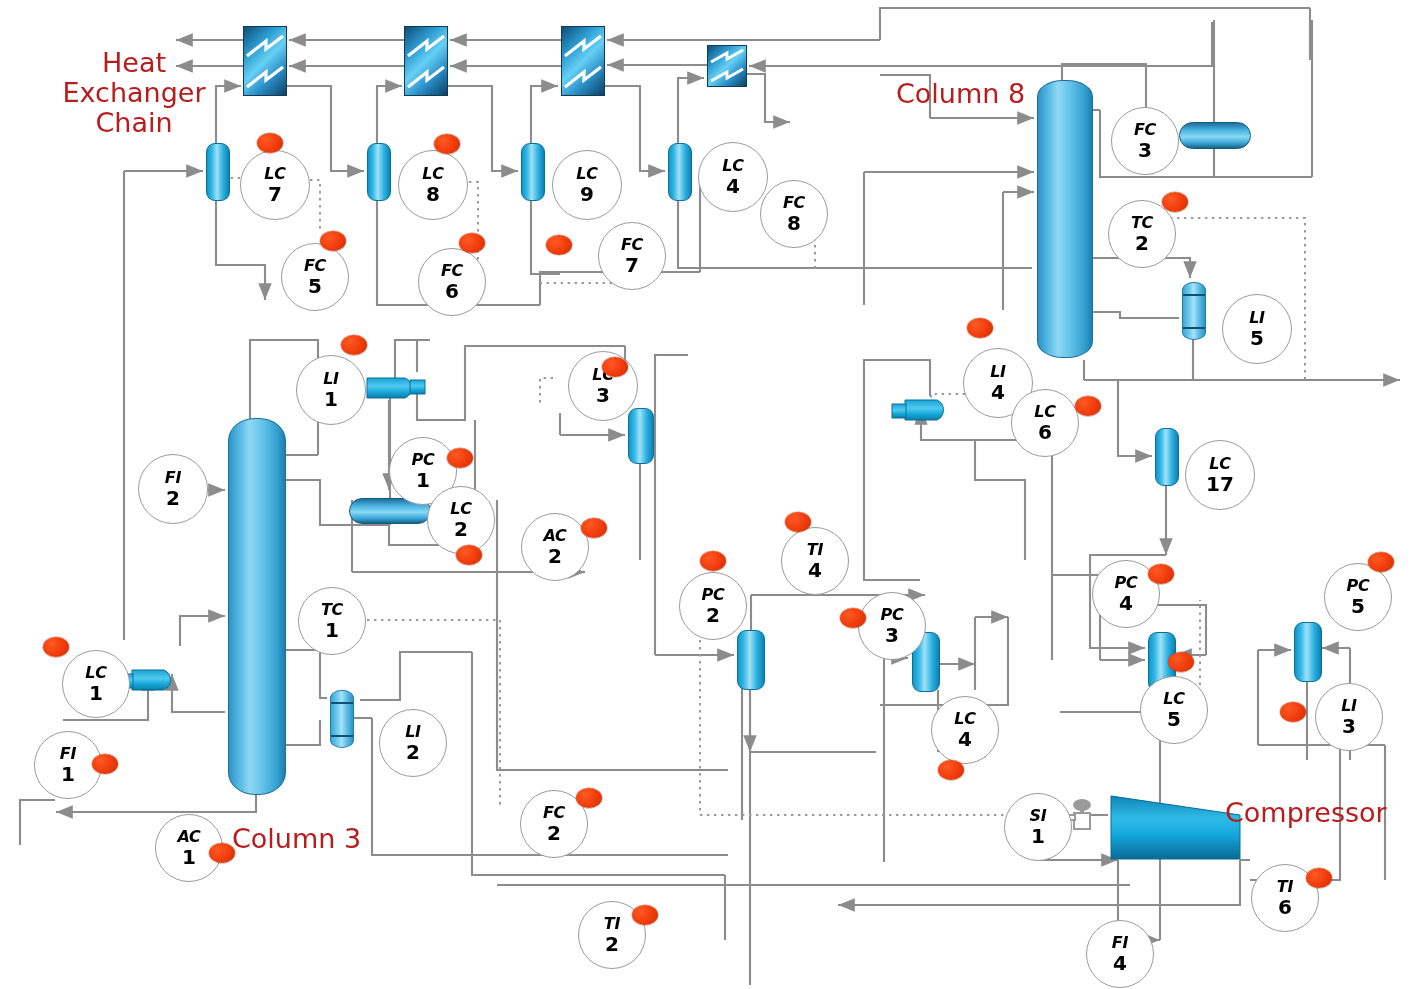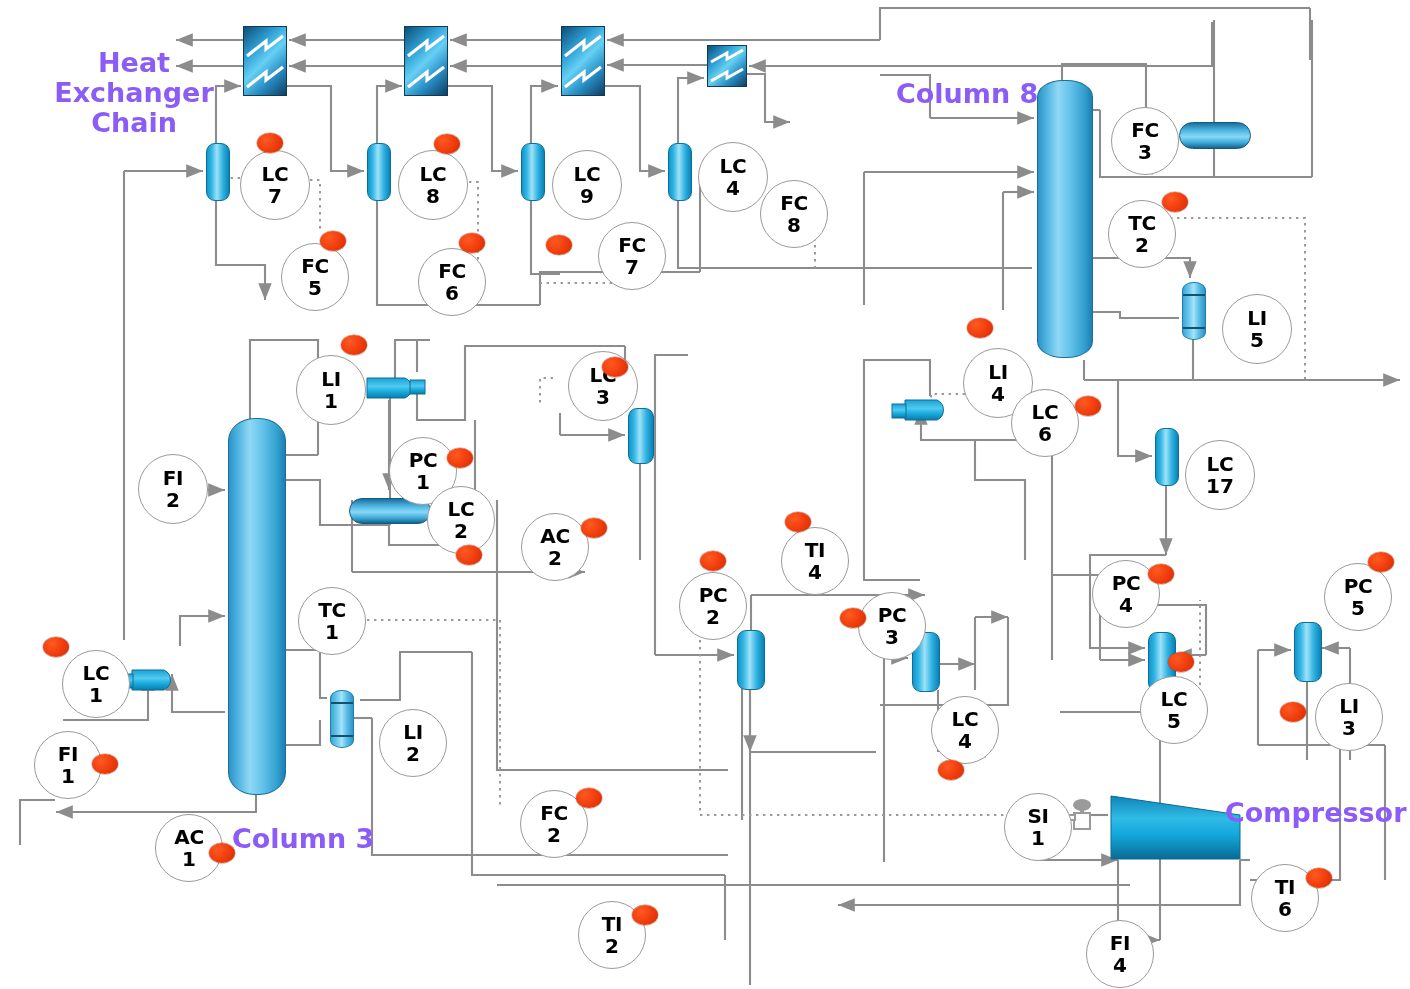--- a/index.html
+++ b/index.html
@@ -7,30 +7,30 @@
   #canvas{position:relative;width:1410px;height:989px;background:#ffffff;overflow:hidden;}
   svg#wires{position:absolute;left:0;top:0;width:1410px;height:989px;}
 
   
   .bubble{
     position:absolute;border:1.6px solid #9a9a9a;border-radius:50%;
     background:#ffffff;display:flex;flex-direction:column;
     align-items:center;justify-content:center;line-height:1.0;
     font-weight:bold;color:#000;font-family:"DejaVu Sans", sans-serif;
   }
-  .bubble .tag{font-size:20px;letter-spacing:-0.3px;}
+  .bubble .tag{font-size:16px;letter-spacing:-0.3px;font-style:italic;}
   .bubble .num{font-size:20px;margin-top:2px;}
 
   
   .dot{position:absolute;border-radius:50%;
        background:radial-gradient(circle at 35% 32%, #ff5a22 0%, #ef3b0c 55%, #c92f05 100%);
        box-shadow:0 0 0 0.5px rgba(150,40,5,.5);}
 
   
-  .biglabel{position:absolute;font-weight:bold;color:#8b5cf6;font-size:27px;
+  .biglabel{position:absolute;font-weight:normal;color:#b91c1c;font-size:27px;
             font-family:"DejaVu Sans", sans-serif;line-height:1.12;white-space:pre;}
 
   
   .column{position:absolute;border-radius:46% / 6%;
      background:linear-gradient(to right,#2d93c8 0%,#4fb4e0 16%,#8fd8f4 37%,#63c2ea 60%,#2f9ccc 88%,#1d7fb0 100%);
      border:1px solid #1b6f9b;}
   .valve{position:absolute;border-radius:9px;
      background:linear-gradient(to right,#1196c9 0%,#34b7e6 22%,#9fe2f7 45%,#2fb2e2 72%,#0a82b4 100%);
      border:1px solid #0a7099;}
   .hx{position:absolute;border:1.5px solid #123a55;

